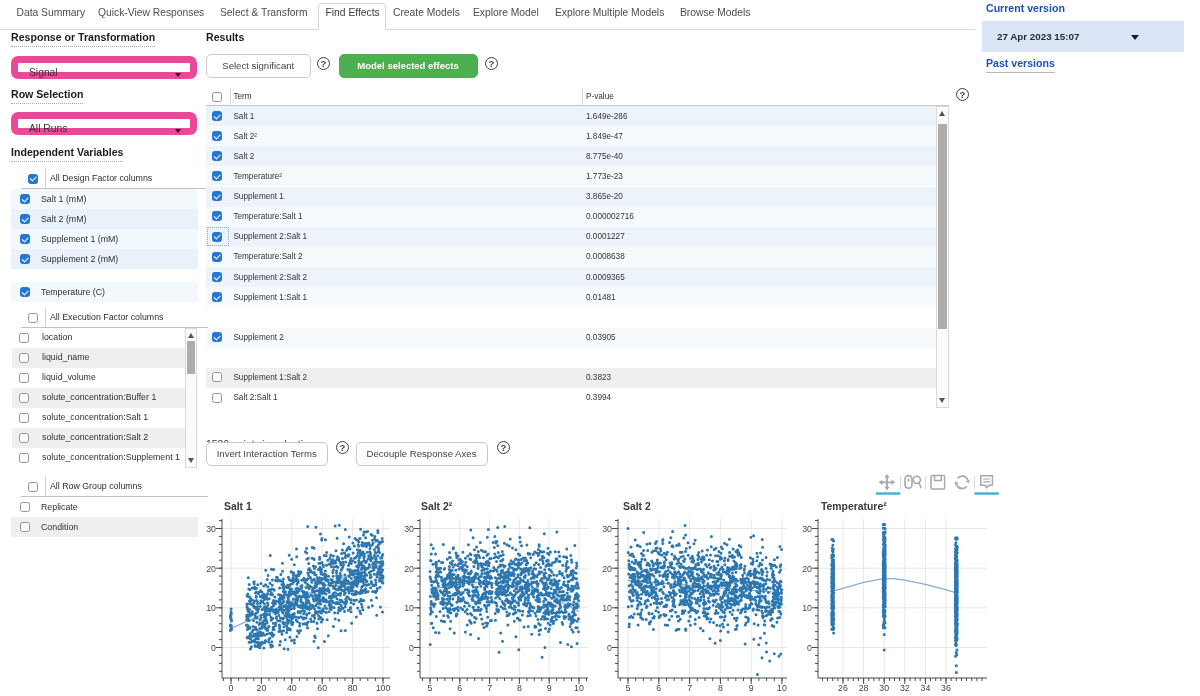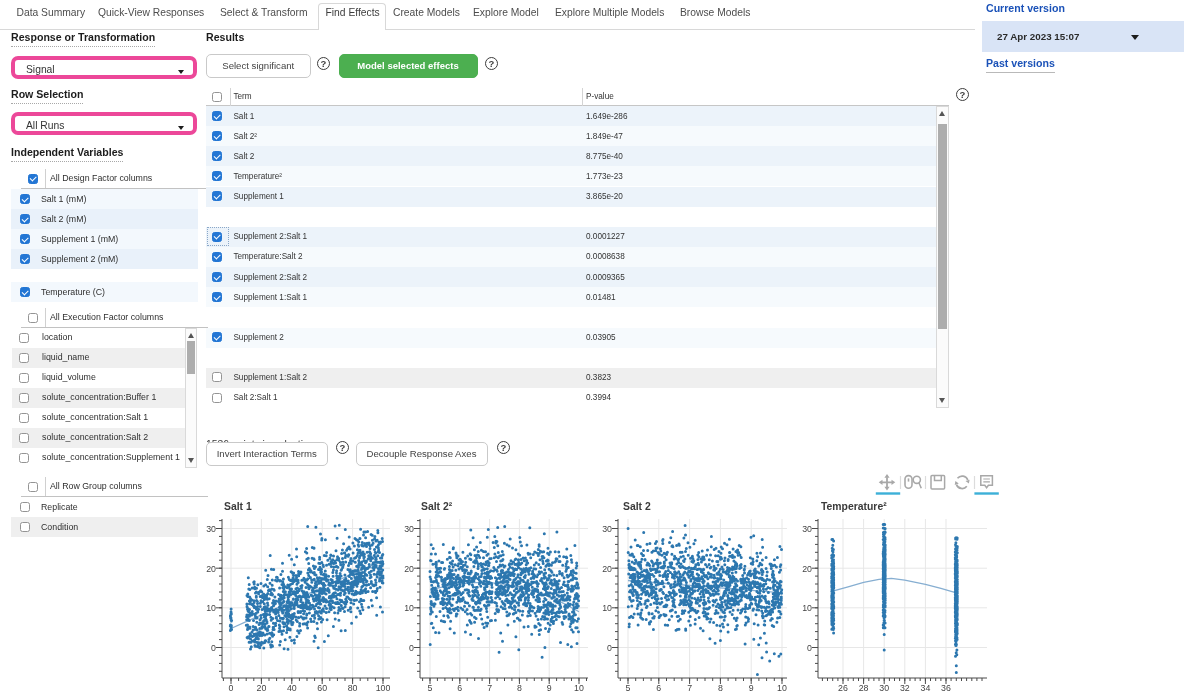--- a/index.html
+++ b/index.html
@@ -3,21 +3,21 @@
 * { margin:0; padding:0; box-sizing:border-box; }
 html,body { width:1200px; height:696px; background:#fff; font-family:"Liberation Sans",sans-serif; position:relative; overflow:hidden; color:#333; }
 .abs { position:absolute;margin-top:21px; }
 
 .navline { position:absolute; left:0; top:28.5px; width:975px; height:1px; background:#d8d8d8; }
 .tab { position:absolute; top:7px; font-size:10.3px; color:#4d4d4d; white-space:nowrap; }
 .tabactive { position:absolute; left:318px; top:2.5px; width:67.5px; height:27px; background:#fff; border:1px solid #d8d8d8; border-bottom:none; border-radius:4px 4px 0 0; }
 
 .h1 { position:absolute; font-size:10.6px; font-weight:bold; color:#1c1c1c; border-bottom:1px dotted #a8a8a8; padding-bottom:3px; white-space:nowrap; }
 
-.sel { position:absolute; left:11px; width:185.5px; height:23px; border:4px solid #ec4899; border-radius:7px; font-size:10.3px; color:#333; line-height:20px; padding-left:11px; background:#fff; }
+.sel { position:absolute; left:11px; width:185.5px; height:23px; border:7px solid #ec4899; border-radius:7px; font-size:10.3px; color:#333; line-height:20px; padding-left:11px; background:#fff; }
 .sel .ar { position:absolute; right:9px; top:9.5px; width:0; height:0; border-left:3.8px solid transparent; border-right:3.8px solid transparent; border-top:4.6px solid #1c1c1c; }
 
 .btn { position:absolute; height:24px; border:1px solid #c9c9c9; border-radius:5px; background:#fff; font-size:9.6px; color:#444; text-align:center; white-space:nowrap; }
 .btn.green { background:#4caf50; border-color:#4caf50; color:#fff; font-weight:bold; font-size:9.5px; }
 .q { position:absolute; width:13px; height:13px; border:1.4px solid #3d3d3d; border-radius:50%; color:#3d3d3d; font-size:9.5px; font-weight:bold; text-align:center; line-height:11px; }
 
 .cb { position:absolute; width:10px; height:10px; border:1px solid #949494; border-radius:2.5px; background:#fff; }
 .cb.on { background:#2376d4; border-color:#2376d4; }
 .cb.on::after { content:""; position:absolute; left:1.4px; top:1.8px; width:5px; height:2.6px; border-left:1.7px solid #fff; border-bottom:1.7px solid #fff; transform:rotate(-45deg); }
 
@@ -187,20 +187,25 @@
     </div>
 <div class="tr" style="top:78.4px;background:#f6fafd">
       <span class="cb on" style="left:6px;top:4.8px"></span>
       <span class="td1">Temperature²</span>
       <span class="td2">1.773e-23</span>
     </div>
 <div class="tr" style="top:98.5px;background:#ecf3fa">
       <span class="cb on" style="left:6px;top:4.8px"></span>
       <span class="td1">Supplement 1</span>
       <span class="td2">3.865e-20</span>
+    </div>
+<div class="tr" style="top:118.7px;background:#f6fafd">
+      <span class="cb on" style="left:6px;top:4.8px"></span>
+      <span class="td1">Temperature:Salt 1</span>
+      <span class="td2">0.000002716</span>
     </div>
 <div class="tr" style="top:138.8px;background:#ecf3fa">
       <span class="focusbox"></span>
       <span class="cb on" style="left:6px;top:4.8px"></span>
       <span class="td1">Supplement 2:Salt 1</span>
       <span class="td2">0.0001227</span>
     </div>
 <div class="tr" style="top:158.9px;background:#f6fafd">
       <span class="cb on" style="left:6px;top:4.8px"></span>
       <span class="td1">Temperature:Salt 2</span>

